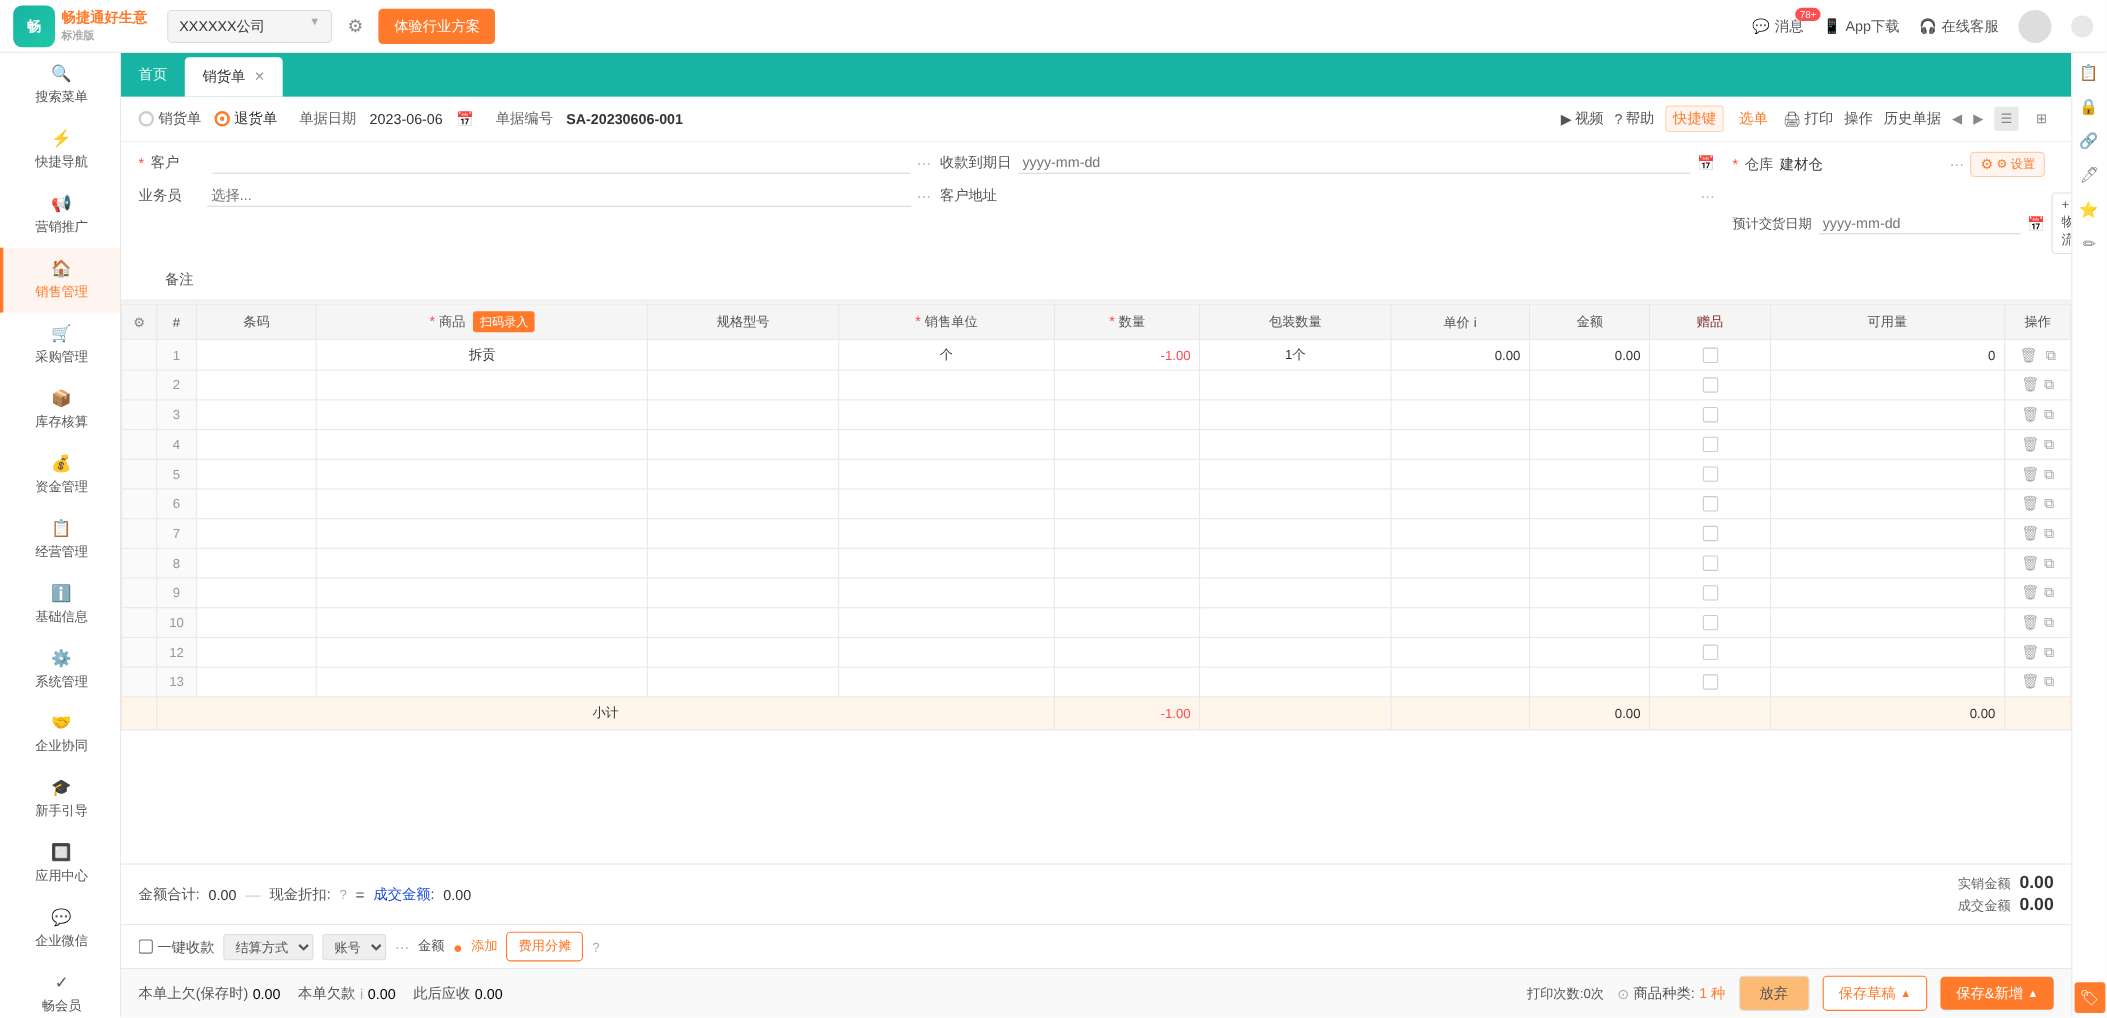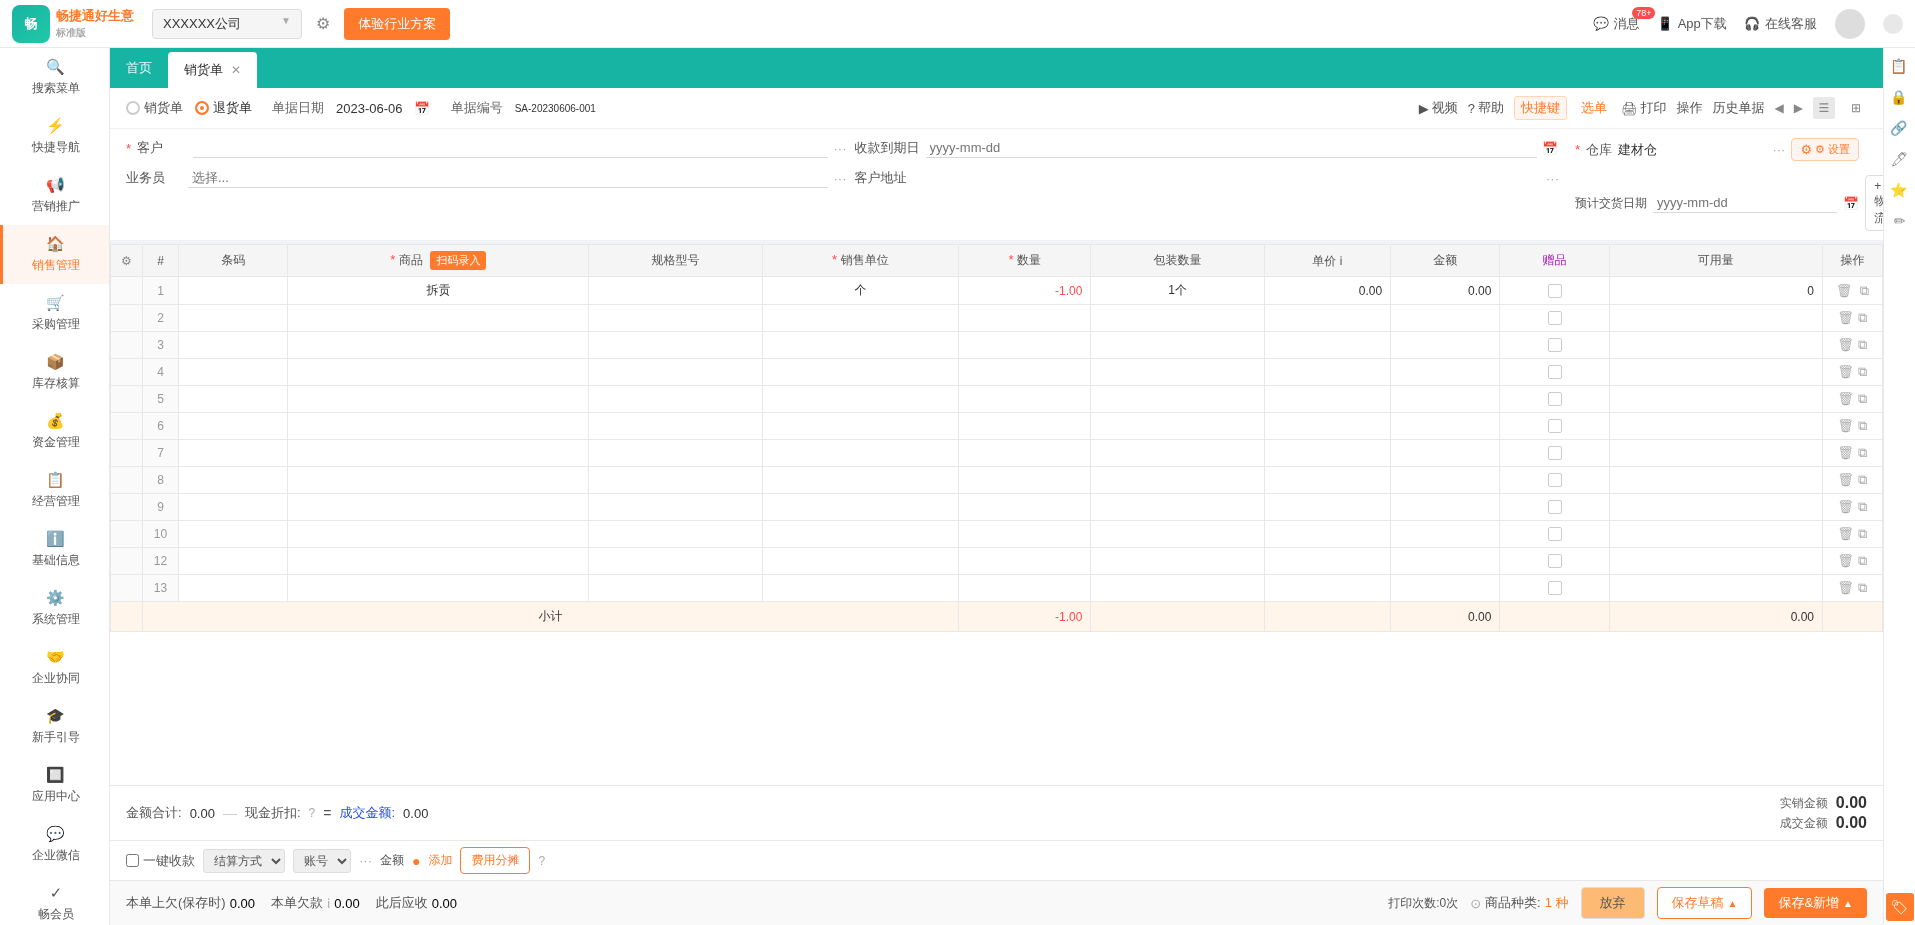--- a/index.html
+++ b/index.html
@@ -142,21 +142,21 @@
           <div style="display:flex;align-items:center;gap:4px;cursor:pointer;">
             <div style="width:14px;height:14px;border:2px solid #ff7a2a;border-radius:50%;background:#ff7a2a;box-shadow:inset 0 0 0 3px white;display:inline-block;"></div>
             <span style="font-size:13px;color:#333;">退货单</span>
           </div>
 
           <span style="color:#666;font-size:13px;margin-left:8px;">单据日期</span>
           <span style="color:#333;font-size:13px;font-weight:500;">2023-06-06</span>
           <span style="color:#aaa;cursor:pointer;">📅</span>
 
           <span style="color:#666;font-size:13px;margin-left:8px;">单据编号</span>
-          <span style="color:#333;font-size:10px;font-weight:400;">SA-20230606-001</span>
+          <span style="color:#333;font-size:13px;font-weight:700;">SA-20230606-001</span>
 
           <div style="margin-left:auto;display:flex;align-items:center;gap:10px;">
             <div style="display:flex;align-items:center;gap:3px;cursor:pointer;color:#555;font-size:12px;">
               <span>▶</span>
               <span>视频</span>
             </div>
             <div style="display:flex;align-items:center;gap:3px;cursor:pointer;color:#555;font-size:12px;">
               <span>?</span>
               <span>帮助</span>
             </div>
@@ -225,41 +225,45 @@
             </div>
             <div style="display:flex;align-items:center;gap:6px;padding:5px 8px;">
               <span style="color:#555;white-space:nowrap;font-size:12px;">预计交货日期</span>
               <input style="flex: 1 1 0%; border-top: none; border-right: none; border-left: none; border-image: initial; border-bottom: 1px solid rgb(217, 217, 217); padding: 2px 4px; outline: none; font-size: 13px; color: rgb(170, 170, 170);" placeholder="yyyy-mm-dd">
               <span style="color:#aaa;cursor:pointer;">📅</span>
               <div style="background:white;color:#555;border:1px solid #ddd;border-radius:4px;padding:3px 8px;cursor:pointer;font-size:12px;">+ 物流</div>
             </div>
           </div>
         </div>
 
+        <div style="display:flex;align-items:center;padding:4px 16px 8px;gap:6px;">
+          <span style="color:#555;min-width:50px;text-align:right;">备注</span>
+          <input style="flex: 1 1 0%; border-top: none; border-right: none; border-left: none; border-image: initial; border-bottom: 1px solid transparent; padding: 2px 4px; outline: none; font-size: 13px;">
+        </div>
       </div>
 
       <div style="flex:1;overflow:hidden;background:white;margin:4px 0 0;display:flex;flex-direction:column;">
         <div style="overflow:auto;flex:1;">
           <table style="width:100%;border-collapse:collapse;min-width:900px;">
             <thead>
               <tr style="background:#f5f5f5;">
                 <th style="border:1px solid #e8e8e8;padding:6px 8px;width:32px;text-align:center;font-size:12px;color:#888;cursor:pointer;">⚙</th>
                 <th style="border:1px solid #e8e8e8;padding:6px 8px;width:36px;text-align:center;font-size:12px;color:#555;">#</th>
                 <th style="border:1px solid #e8e8e8;padding:6px 8px;text-align:center;font-size:12px;color:#555;">条码</th>
                 <th style="border:1px solid #e8e8e8;padding:6px 8px;text-align:center;font-size:12px;color:#555;position:relative;">
                   <span style="color:#ff4d4f;">* </span>商品
                   <button style="background:#ff7a2a;color:white;border:none;border-radius:3px;padding:2px 6px;cursor:pointer;font-size:11px;margin-left:4px;">扫码录入</button>
                 </th>
                 <th style="border:1px solid #e8e8e8;padding:6px 8px;text-align:center;font-size:12px;color:#555;">规格型号</th>
                 <th style="border:1px solid #e8e8e8;padding:6px 8px;text-align:center;font-size:12px;color:#555;"><span style="color:#ff4d4f;">* </span>销售单位</th>
                 <th style="border:1px solid #e8e8e8;padding:6px 8px;text-align:center;font-size:12px;color:#555;"><span style="color:#ff4d4f;">* </span>数量</th>
                 <th style="border:1px solid #e8e8e8;padding:6px 8px;text-align:center;font-size:12px;color:#555;">包装数量</th>
                 <th style="border:1px solid #e8e8e8;padding:6px 8px;text-align:center;font-size:12px;color:#555;">单价 ℹ</th>
                 <th style="border:1px solid #e8e8e8;padding:6px 8px;text-align:center;font-size:12px;color:#555;">金额</th>
-                <th style="border:1px solid #e8e8e8;padding:6px 8px;text-align:center;font-size:12px;color:#a21caf;">赠品</th>
+                <th style="border:1px solid #e8e8e8;padding:6px 8px;text-align:center;font-size:12px;color:#7f1d1d;">赠品</th>
                 <th style="border:1px solid #e8e8e8;padding:6px 8px;text-align:center;font-size:12px;color:#555;min-width:80px;">可用量</th>
                 <th style="border:1px solid #e8e8e8;padding:6px 8px;text-align:center;font-size:12px;color:#555;width:60px;">操作</th>
               </tr>
             </thead>
             <tbody>
 
               <tr>
                 <td style="border:1px solid #e8e8e8;padding:5px 8px;text-align:center;background:#fafafa;"></td>
                 <td style="border:1px solid #e8e8e8;padding:5px 8px;text-align:center;color:#999;background:#fafafa;">1</td>
                 <td style="border:1px solid #e8e8e8;padding:5px 8px;"></td>

